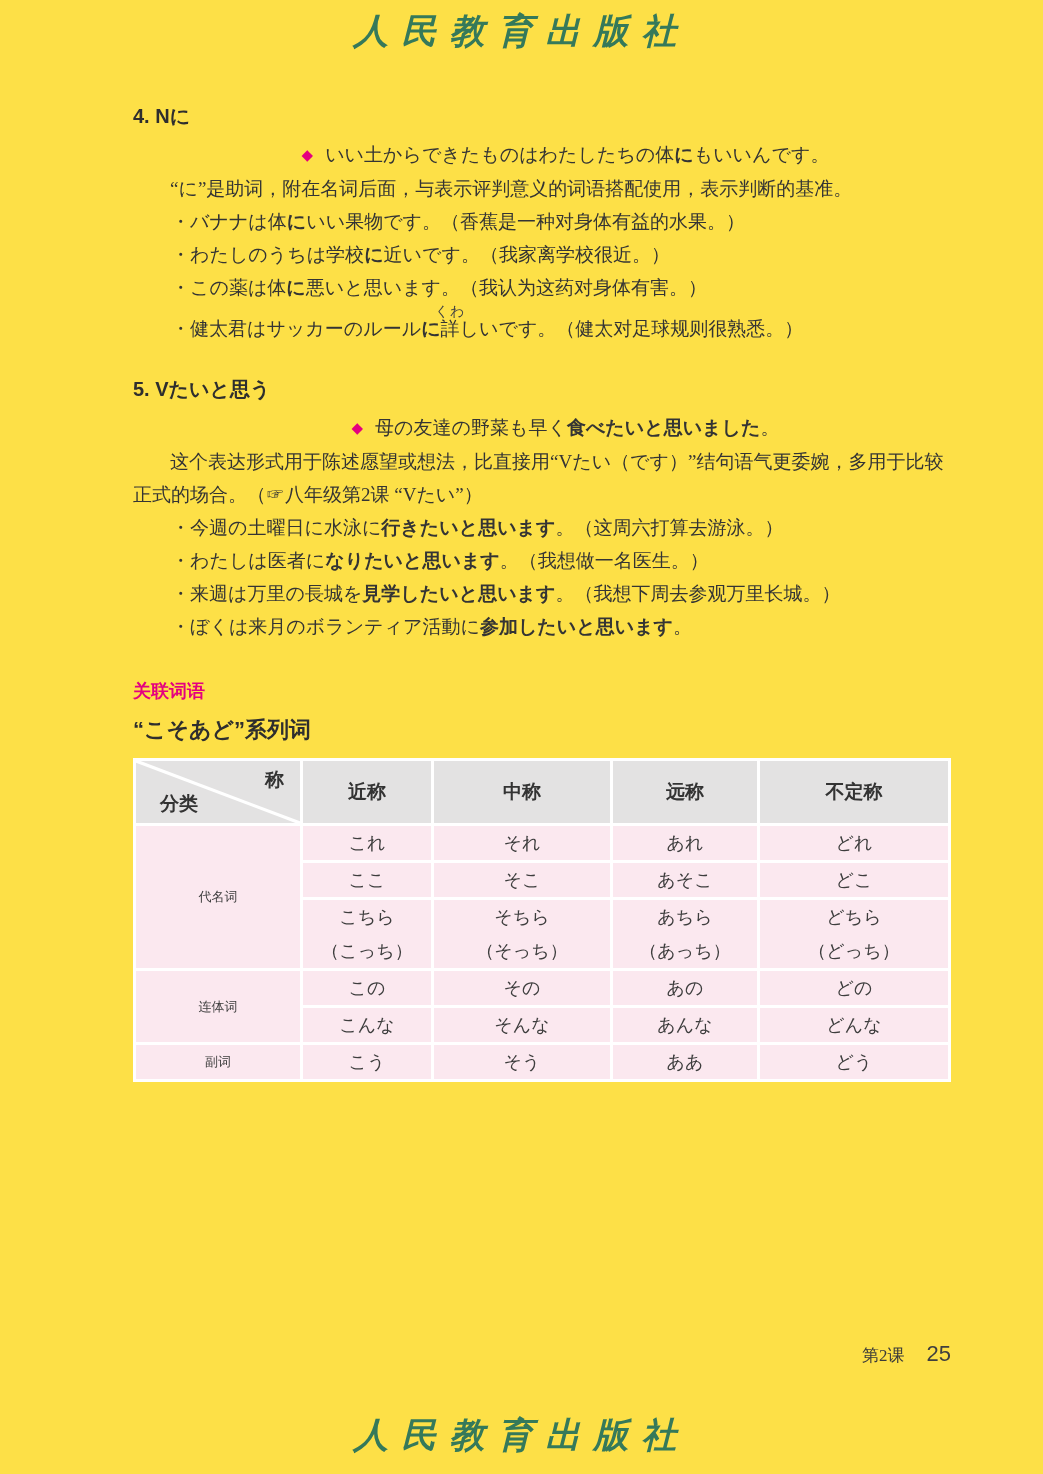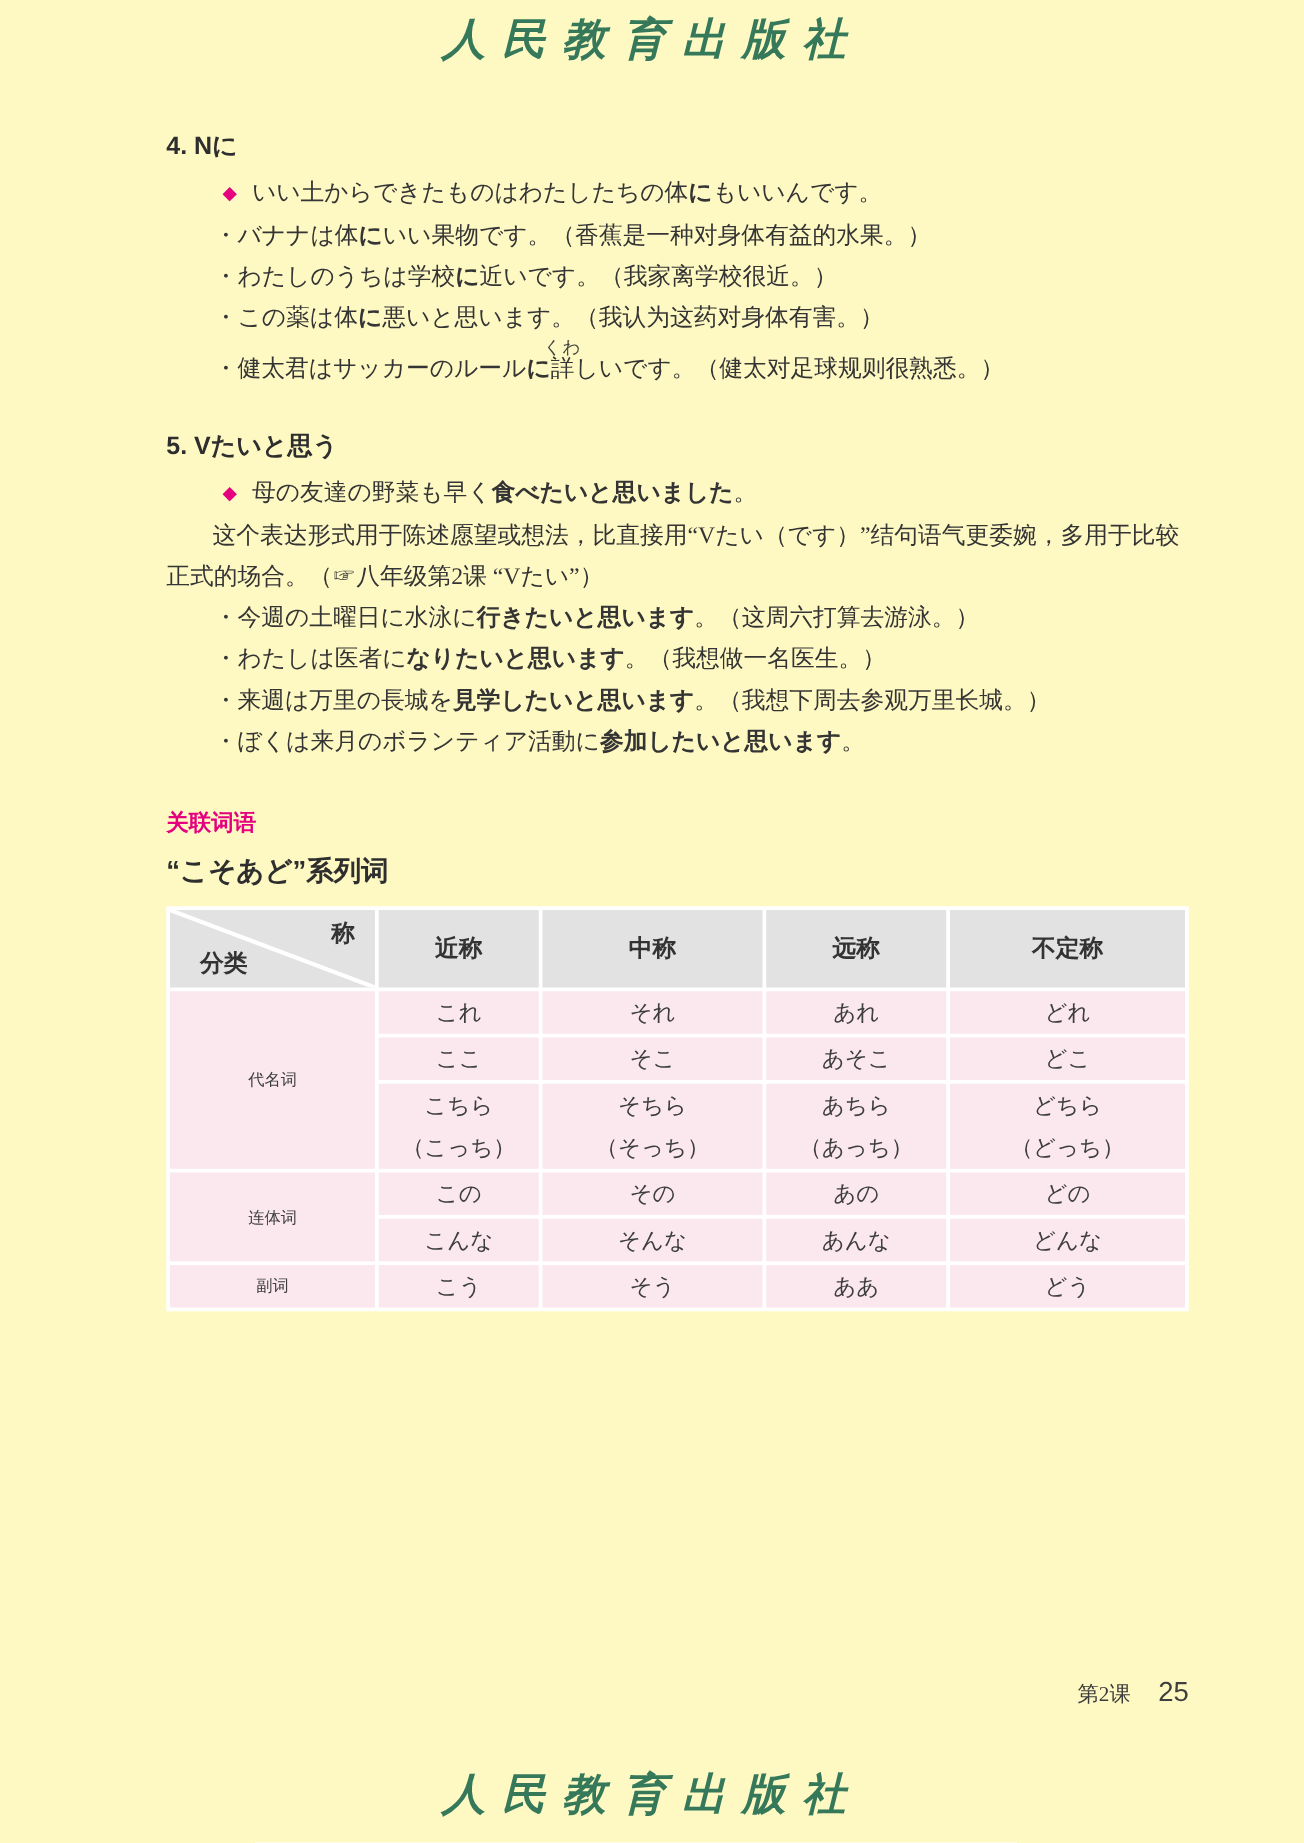--- a/index.html
+++ b/index.html
@@ -1,32 +1,32 @@
 <!DOCTYPE html>
 <html><head>
 <meta charset="utf-8">
 <style>
   * { margin:0; padding:0; box-sizing:border-box; }
   html,body { background:#ffffff; }
   body { font-family:"Liberation Serif","DejaVu Serif",serif; color:#343434; }
-  .page { position:relative; width:1043px; height:1474px; background:#fef9c3; overflow:hidden; }
+  .page { position:relative; width:1043px; height:1474px; background:#fde047; overflow:hidden; }
 
   
   .logo { position:absolute; left:0; width:100%; text-align:center;
           color:#35795a; font-family:"DejaVu Serif","Liberation Serif",serif;
           font-style:italic; font-weight:bold; font-size:35px; letter-spacing:13px; }
   .logo-top { top:8px; }
   .logo-bottom { top:1412px; }
 
   .content { position:absolute; left:133px; top:103px; width:820px; }
 
   
   .sec-head { font-family:"Liberation Sans","DejaVu Sans",sans-serif;
               font-weight:bold; font-size:20px; color:#2e2e2e; margin-bottom:8px; }
-  .key-line { padding-left:45px; font-size:19px; line-height:33px; }
+  .key-line { padding-left:45px; font-size:19px; line-height:33px;text-align:center; }
   .diamond { color:#e4007f; font-size:15px; margin-right:12px; vertical-align:1px; }
   .b { font-family:"Liberation Sans","DejaVu Sans",sans-serif; font-weight:bold; }
   .explain { font-size:19px; line-height:33px; text-indent:1.95em; }
   .ex-line { padding-left:38px; font-size:19px; line-height:33px; }
   ruby rt { font-size:14px; color:#444; letter-spacing:1px; }
   .trailing { font-size:19px; line-height:33px; text-align:right; padding-right:2px; }
   #section-5 { margin-top:31px; }
 
   
   .related-heading { margin-top:36px; text-align:left; color:#e4007f;
@@ -61,20 +61,21 @@
 
 <div class="page">
 
   <div class="logo logo-top">人民教育出版社</div>
 
   <div class="content">
 
     <section id="section-4">
       <h2 class="sec-head"><span>4.</span> <span>Nに</span></h2>
       <div class="key-line"><span class="diamond">◆</span><span><span>いい土からできたものはわたしたちの体</span><span class="b">に</span><span>もいいんです。</span></span></div>
+      <p class="explain">“に”是助词，附在名词后面，与表示评判意义的词语搭配使用，表示判断的基准。</p>
       <div class="examples">
           <div class="ex-line"><span>・バナナは体</span><span class="b">に</span><span>いい果物です。（香蕉是一种对身体有益的水果。）</span></div>
           <div class="ex-line"><span>・わたしのうちは学校</span><span class="b">に</span><span>近いです。（我家离学校很近。）</span></div>
           <div class="ex-line"><span>・この薬は体</span><span class="b">に</span><span>悪いと思います。（我认为这药对身体有害。）</span></div>
           <div class="ex-line"><span>・健太君はサッカーのルール</span><span class="b">に</span><ruby>詳<rt>くわ</rt></ruby><span>しいです。（健太对足球规则很熟悉。）</span></div>
         </div>
     </section>
 
     <section id="section-5">
       <h2 class="sec-head"><span>5.</span> <span>Vたいと思う</span></h2>

